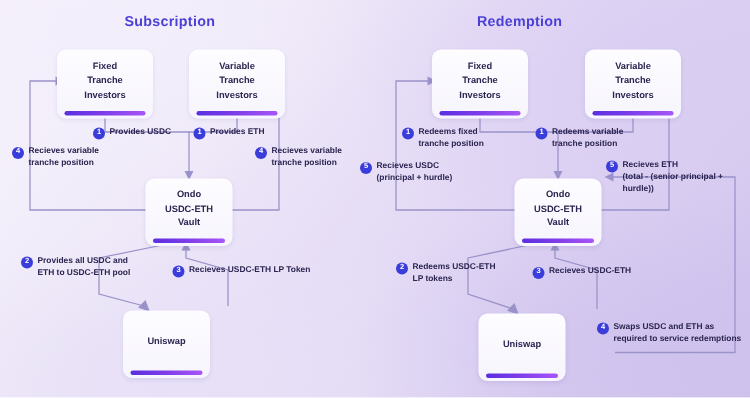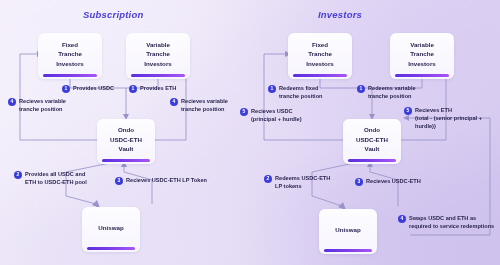--- a/index.html
+++ b/index.html
@@ -12,21 +12,21 @@
     position:relative;width:500px;height:265px;
     background:
       radial-gradient(ellipse 60% 70% at 12% 8%, #f3eefb 0%, rgba(243,238,251,0) 60%),
       radial-gradient(ellipse 70% 80% at 92% 18%, #d9cdf2 0%, rgba(217,205,242,0) 65%),
       radial-gradient(ellipse 80% 70% at 95% 88%, #cfc3ee 0%, rgba(207,195,238,0) 60%),
       radial-gradient(ellipse 70% 60% at 30% 95%, #e7e0f7 0%, rgba(231,224,247,0) 65%),
       linear-gradient(125deg,#f7f4fc 0%,#efe9f9 28%,#e3d9f5 58%,#d7caf0 82%,#cdbfea 100%);
   }
   .col-title{
     position:absolute;font-size:9.5px;font-weight:bold;
-    color:#4b3fd6;letter-spacing:.2px;white-space:nowrap;font-style:italic;
+    color:#4b3fd6;letter-spacing:.2px;white-space:nowrap;
   }
   .node{
     position:absolute;border-radius:6px;
     background:linear-gradient(180deg,#fdfcff 0%,#f7f5fd 100%);
     box-shadow:0 1px 3px rgba(70,50,140,.10);
     overflow:hidden;
     display:flex;align-items:center;justify-content:center;
   }
   .node .lbl{
     font-size:6.2px;font-weight:bold;color:#2b2550;
@@ -53,21 +53,21 @@
   .conn{position:absolute;pointer-events:none;}
   .conn path{fill:none;stroke:#9a93c9;stroke-width:.85;}
   .conn polygon{fill:#9a93c9;}
 </style>
 </head>
 <body>
 
 <div id="canvas">
 
   <div class="col-title" style="left:83px;top:9px;">Subscription</div>
-  <div class="col-title" style="left:318px;top:9px;">Investors</div>
+  <div class="col-title" style="left:318px;top:9px;">Redemption</div>
 
   <svg class="conn" style="left:0;top:0;width:250px;height:265px;">
 
     <path d="M70,78 L70,88 L126,88 L126,115"></path>
     <polygon points="126,120 123,114 129,114"></polygon>
 
     <path d="M158,78 L158,88 L126,88"></path>
 
     <path d="M100,140 L20,140 L20,54 L38,54"></path>
     <polygon points="43,54 37,51 37,57"></polygon>

